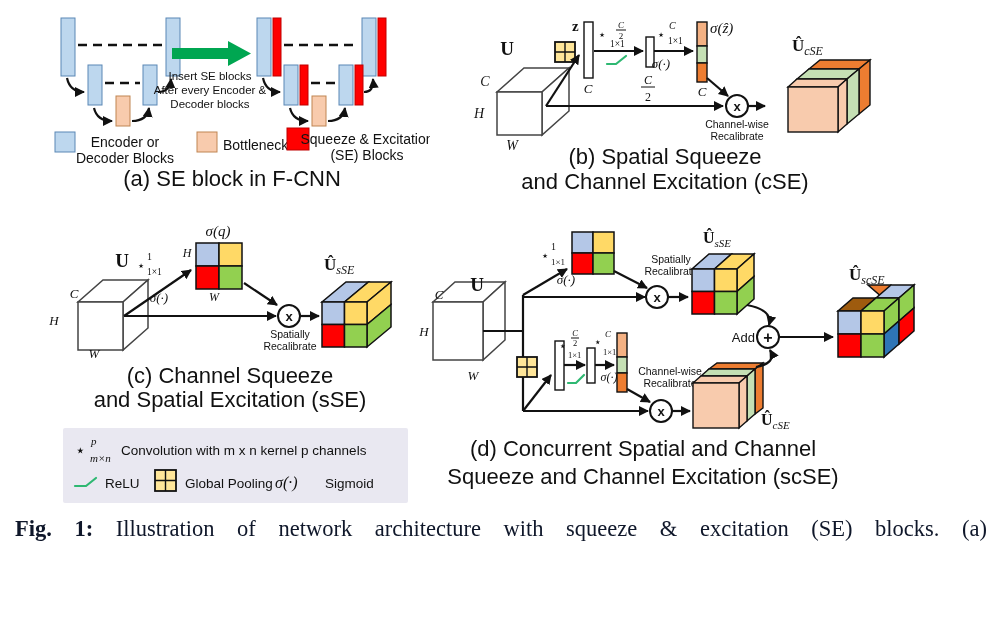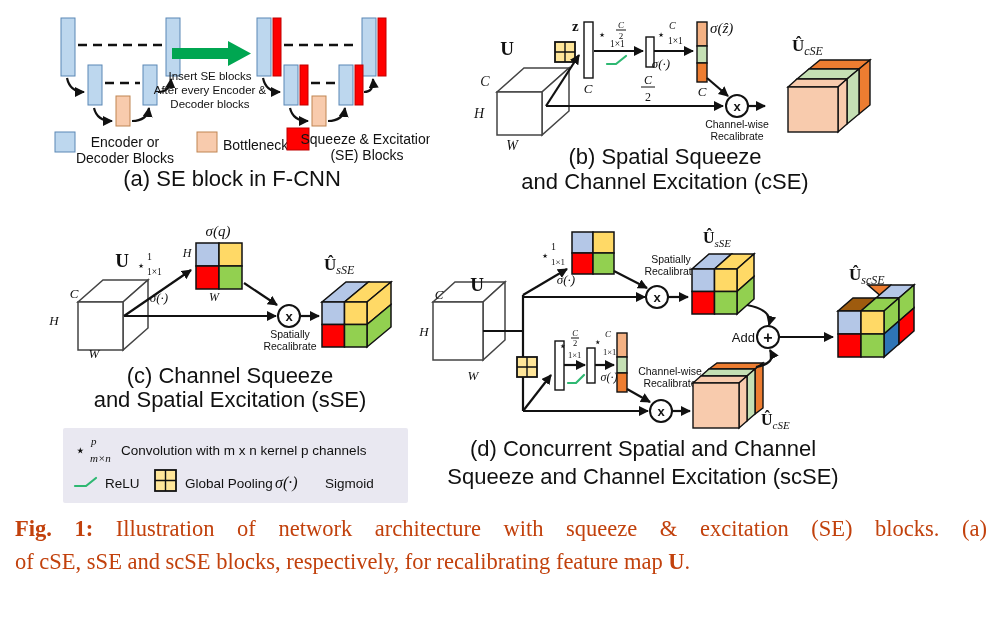--- a/index.html
+++ b/index.html
@@ -23,21 +23,21 @@
   .cube{stroke:#444;stroke-width:1.5;fill:#fff}
   .tileg{stroke:#111;stroke-width:1.5}
   .slab{stroke:#111;stroke-width:1.4}
   .barw{stroke:#111;stroke-width:1.4;fill:#fff}
   .op{stroke:#111;stroke-width:2;fill:#fff}
   .relu{stroke:#2EB872;stroke-width:2.2;fill:none;stroke-linecap:round}
   .pool{fill:#FFE699;stroke:#111;stroke-width:1.8}
   .poolln{stroke:#111;stroke-width:1.4}
   .figcap{position:absolute;left:15px;top:512px;width:972px;
           font-family:"Liberation Serif","DejaVu Serif",serif;font-size:22.5px;
-          line-height:33px;color:#c2410c}
+          line-height:33px;color:#0f172a}
   .jline{text-align:justify;text-align-last:justify}
   .legendbox{position:absolute;left:63px;top:428px}
 </style>
 </head>
 <body>
 
 <svg width="0" height="0" style="position:absolute">
   <defs>
     <marker id="ah" markerUnits="userSpaceOnUse" markerWidth="12" markerHeight="12" refX="9" refY="5" orient="auto">
       <path d="M0 0 L10 5 L0 10 Z" fill="#111"></path>
@@ -369,14 +369,13 @@
     <rect class="pool" x="92" y="42" width="21" height="21"></rect>
     <path class="poolln" d="M102.5 42 V63 M92 52.5 H113"></path>
   </g>
   <text class="sans" font-size="13.5" x="122" y="60">Global Pooling</text>
   <text class="math" font-size="16" x="212" y="60">σ(·)</text>
   <text class="sans" font-size="13.5" x="262" y="60">Sigmoid</text>
 </svg>
 
 <div class="figcap">
   <div class="jline"><b>Fig. 1:</b><span> Illustration of network architecture with squeeze &amp; excitation (SE) blocks. (a)</span></div>
-  <div><span>of cSE, sSE and scSE blocks, respectively, for recalibrating feature map </span><b>U</b><span>.</span></div>
 </div>
 
 </body></html>

